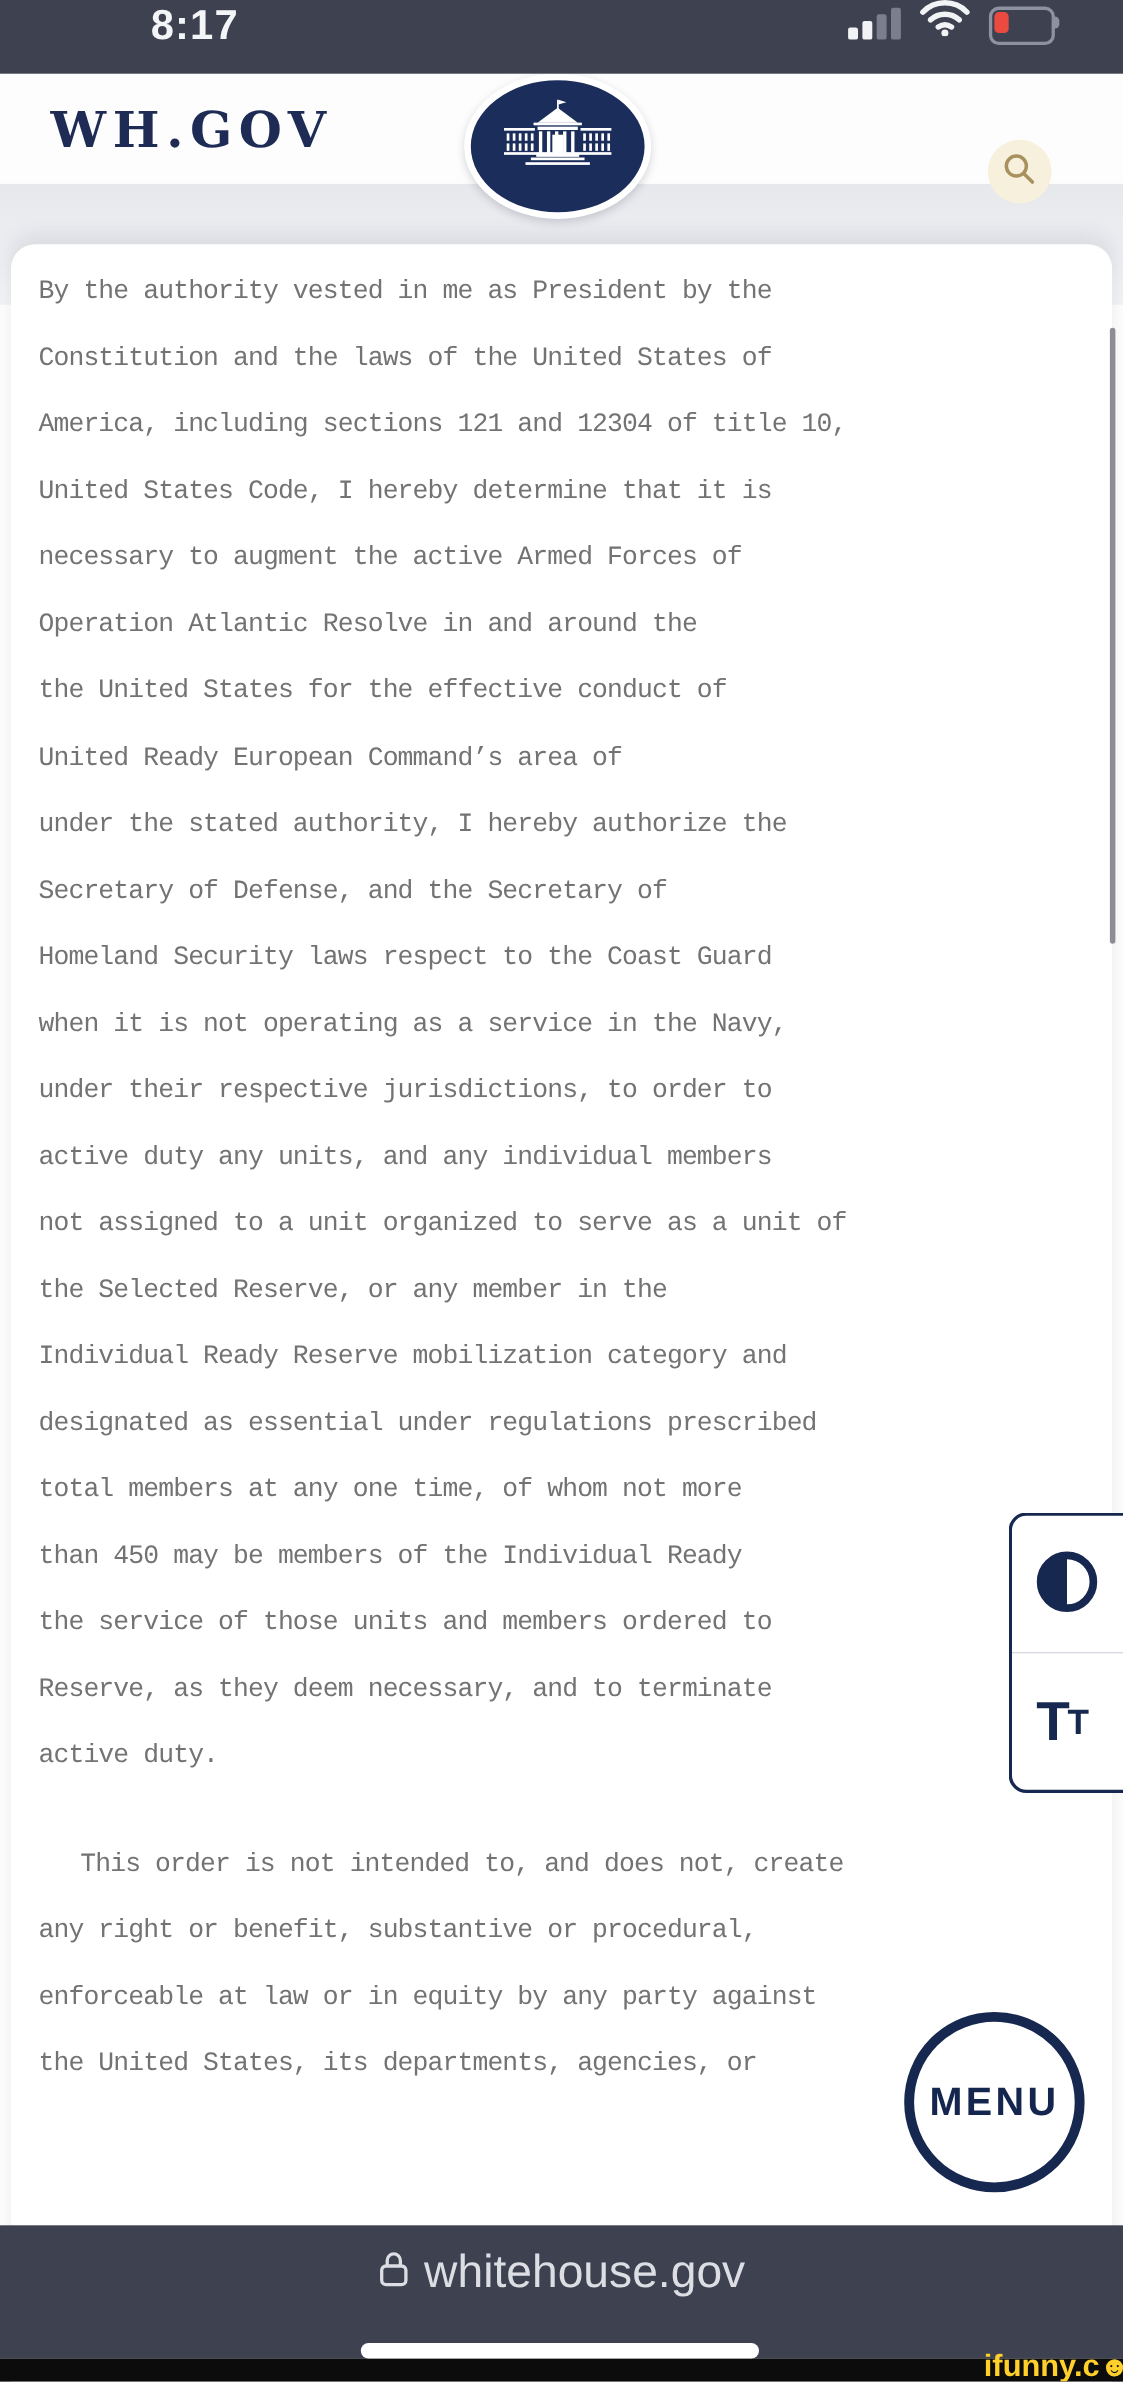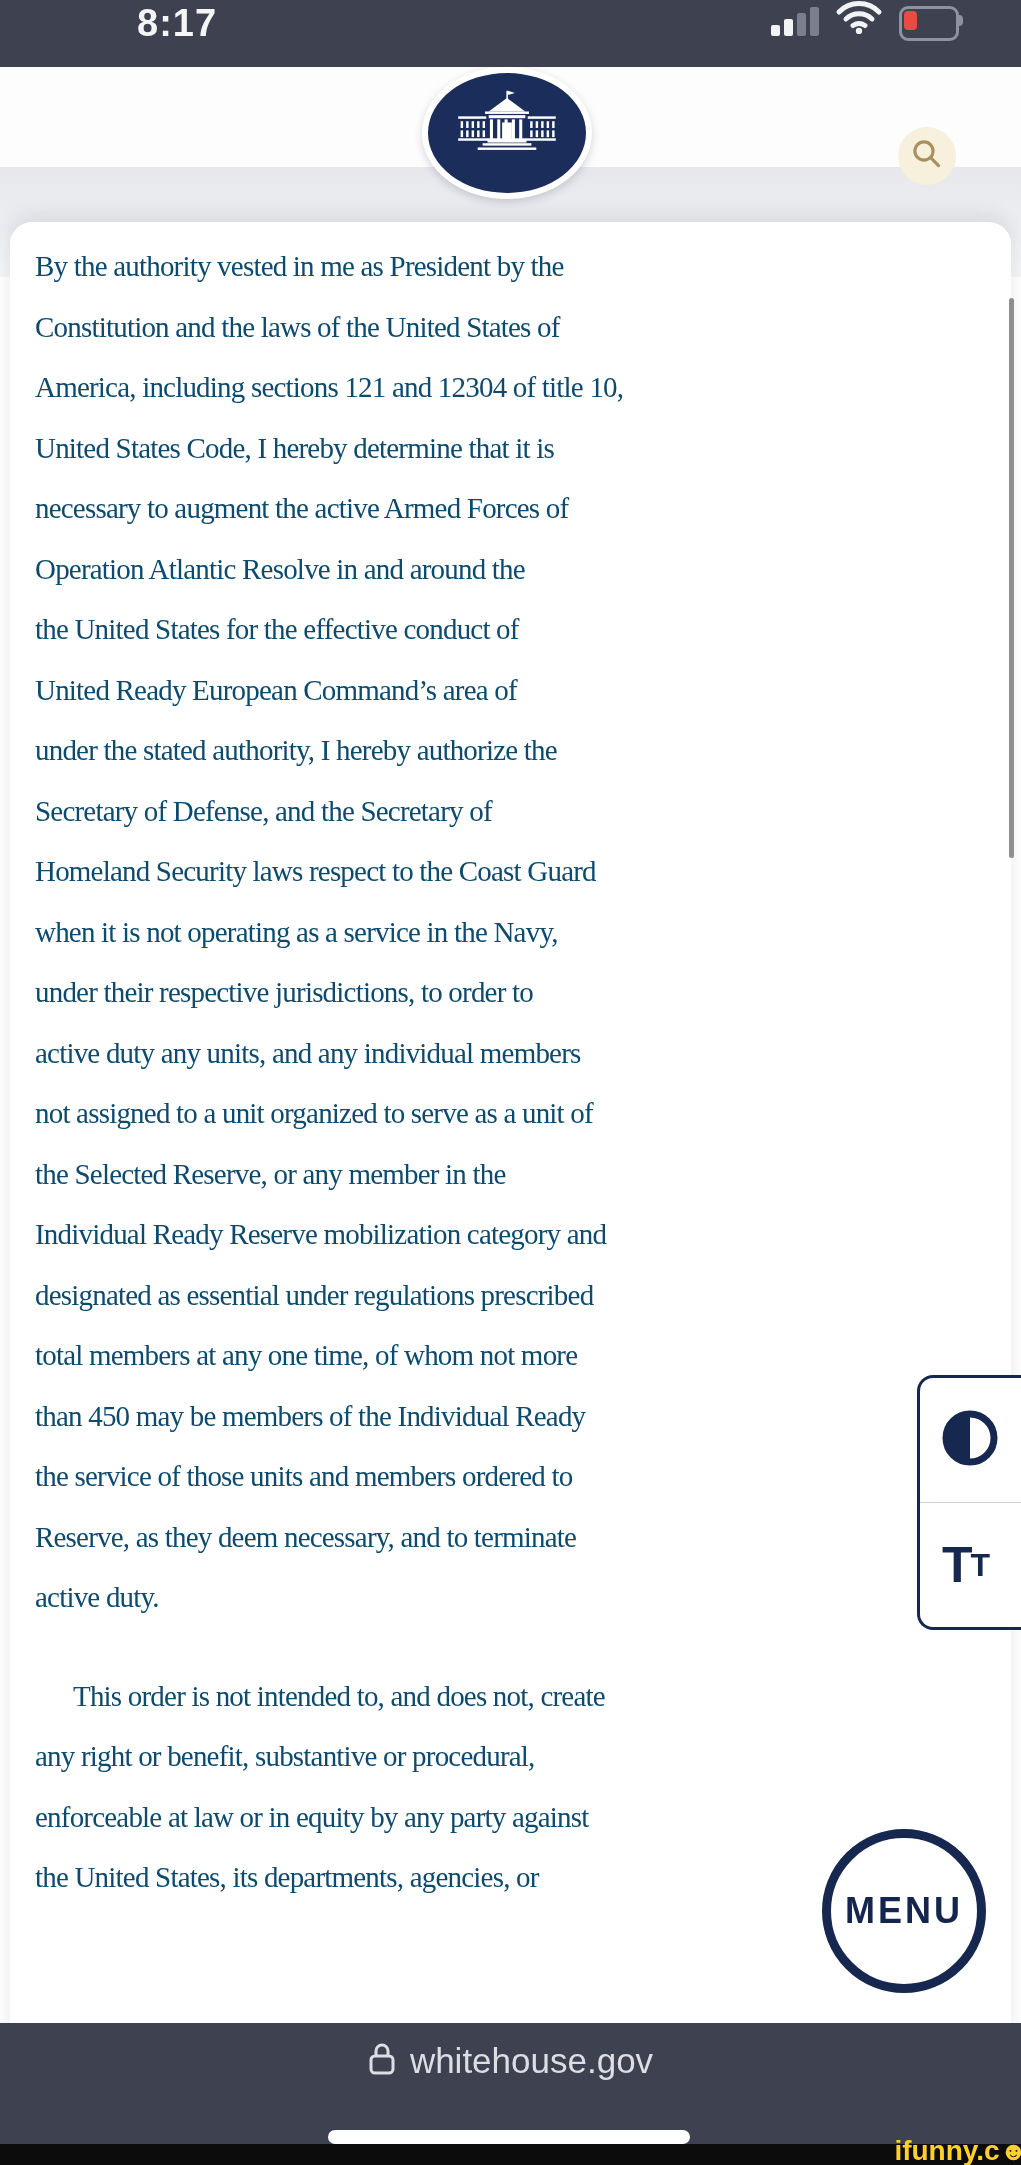--- a/index.html
+++ b/index.html
@@ -31,21 +31,21 @@
   .gray-band{position:absolute;left:0;top:167px;width:1021px;height:110px;z-index:1;
              background:linear-gradient(180deg,#e7e8ec 0%,#edeef2 55%,#f4f5f7 100%);}
   .logo{position:absolute;left:422px;top:67px;width:158px;height:120px;border-radius:50%;
         background:#1b2d5b;border:6px solid #ffffff;z-index:5;
         display:flex;align-items:center;justify-content:center;box-shadow:0 3px 8px rgba(30,35,60,.18);}
 
   
   .card{position:absolute;left:10px;top:222px;width:1001px;height:1943px;background:#ffffff;
         border-radius:22px 22px 0 0;box-shadow:0 -7px 18px rgba(40,45,70,.10);z-index:2;}
   .article{position:absolute;left:35px;top:236px;width:950px;z-index:3;
-           font-family:Liberation Serif, serif;font-size:29px;letter-spacing:-0.8px;color:#0c4a6e;}
+           font-family:Liberation Mono, monospace;font-size:24px;letter-spacing:-0.8px;color:#737373;}
   .line{line-height:60.5px;white-space:nowrap;}
   .para2{margin-top:38px;}
   .para2 .line:first-child{text-indent:38px;}
 
   
   .scrollbar{position:absolute;left:1009px;top:298px;width:5px;height:560px;border-radius:3px;
              background:#8e8e92;z-index:9;}
 
   
   .a11y{position:absolute;left:917px;top:1375px;width:134px;height:255px;background:#ffffff;
@@ -58,21 +58,21 @@
   
   .menu-btn{position:absolute;left:822px;top:1829px;width:164px;height:164px;border-radius:50%;
             background:#ffffff;border:9px solid #16284f;box-sizing:border-box;z-index:7;
             display:flex;align-items:center;justify-content:center;}
   .menu-label{font-family:"Liberation Sans",sans-serif;font-weight:700;font-size:36px;
               letter-spacing:3px;color:#14264e;}
 
   
   .bottom-bar{position:absolute;left:0;top:2023px;width:1021px;height:121px;background:#3e4150;z-index:8;}
   .url-row{position:absolute;left:0;top:18px;width:100%;display:flex;align-items:center;justify-content:center;gap:14px;}
-  .url-text{color:#dcdee3;font-size:35px;font-family:"Liberation Sans",sans-serif;}
+  .url-text{color:#dcdee3;font-size:42px;font-family:"Liberation Sans",sans-serif;}
   .home-indicator{position:absolute;left:328px;top:2130px;width:362px;height:14px;border-radius:8px;
                   background:#ffffff;z-index:11;}
   .black-strip{position:absolute;left:0;top:2144px;width:1021px;height:21px;background:#0c0c0c;z-index:9;}
   .watermark{position:absolute;right:10px;bottom:-2px;z-index:12;font-family:"Liberation Sans",sans-serif;
              font-weight:700;font-size:28px;color:#ffd02a;letter-spacing:0;}
   .watermark .smiley{font-size:26px;}
 </style>
 </head>
 <body>
 
@@ -97,20 +97,21 @@
       </span>
       <div class="battery">
         <div class="shell"></div>
         <div class="fill"></div>
         <div class="cap"></div>
       </div>
     </div>
   </div>
 
   <div class="site-header">
+    <div class="brand">WH.GOV</div>
     <div class="search-btn">
       <span>
         <svg width="34" height="34" viewBox="0 0 28 28" fill="none">
           <circle cx="11.5" cy="11.5" r="7.5" stroke="#a8915f" stroke-width="2.6"></circle>
           <line x1="17.2" y1="17.2" x2="23.5" y2="23.5" stroke="#a8915f" stroke-width="2.6" stroke-linecap="round"></line>
         </svg>
       </span>
     </div>
   </div>
 

